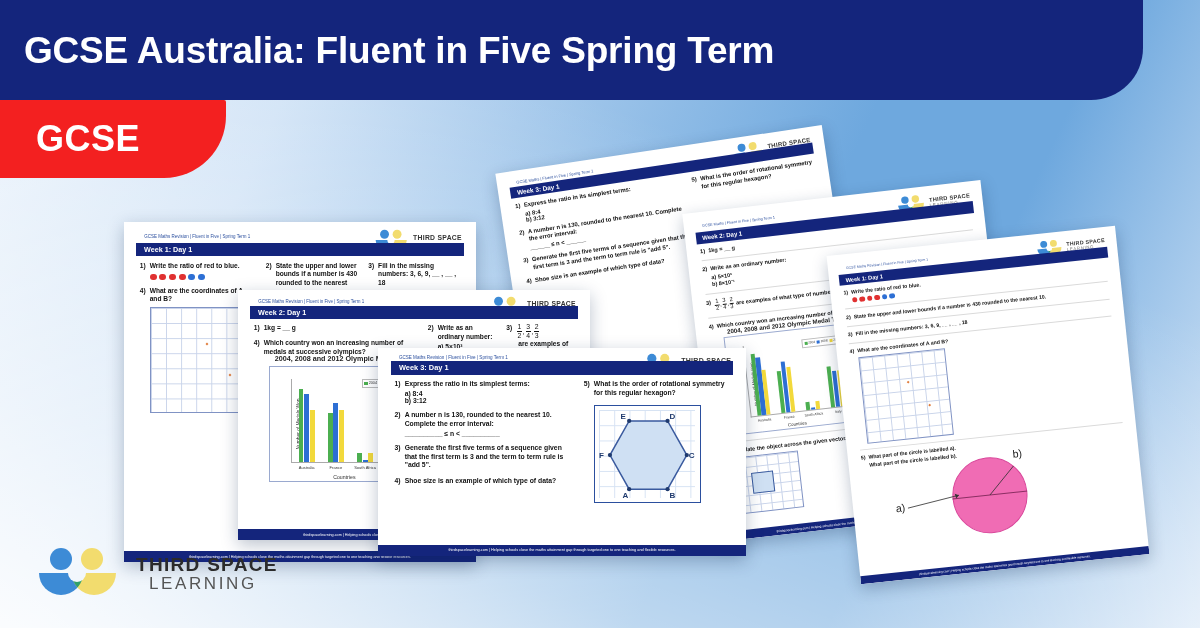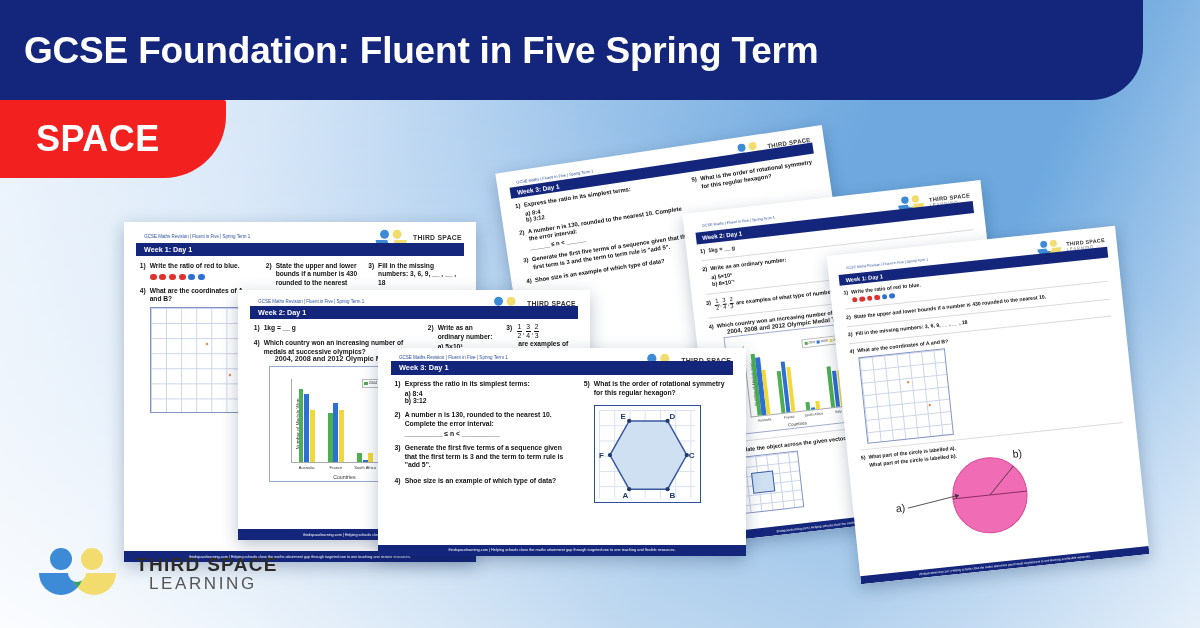--- a/index.html
+++ b/index.html
@@ -591,25 +591,25 @@
           </div>
         </div>
       </div>
       <div class="sh-foot" style="bottom:0;height:8.399999999999999px;font-size:2.912px;">
         <span>thirdspacelearning.com | Helping schools close the maths attainment gap through targeted one to one teaching and flexible resources.</span>
       </div>
     </div>
   </div>
 
 <div class="header">
-  <h1>GCSE Foundation: Fluent in Five Spring Term</h1>
+  <h1>GCSE Australia: Fluent in Five Spring Term</h1>
 </div>
 
 <div class="free-badge">
-  <span>SPACE</span>
+  <span>GCSE</span>
 </div>
 
 <div class="logo">
   <div class="logo-mark">
     <svg viewBox="0 0 86 56" width="86" height="56">
       <circle cx="25" cy="13" r="11" fill="#3d8bd6"></circle>
       <circle cx="56" cy="13" r="11" fill="#f2dc6e"></circle>
       <path d="M3 27 a22 22 0 0 0 44 0 z" fill="#3d8bd6"></path>
       <path d="M36 27 a22 22 0 0 0 44 0 z" fill="#f2dc6e"></path>
       <path d="M36 27 h11 a22 22 0 0 1 -5.5 14.6 A22 22 0 0 1 36 27 z" fill="#2fa06b"></path>

